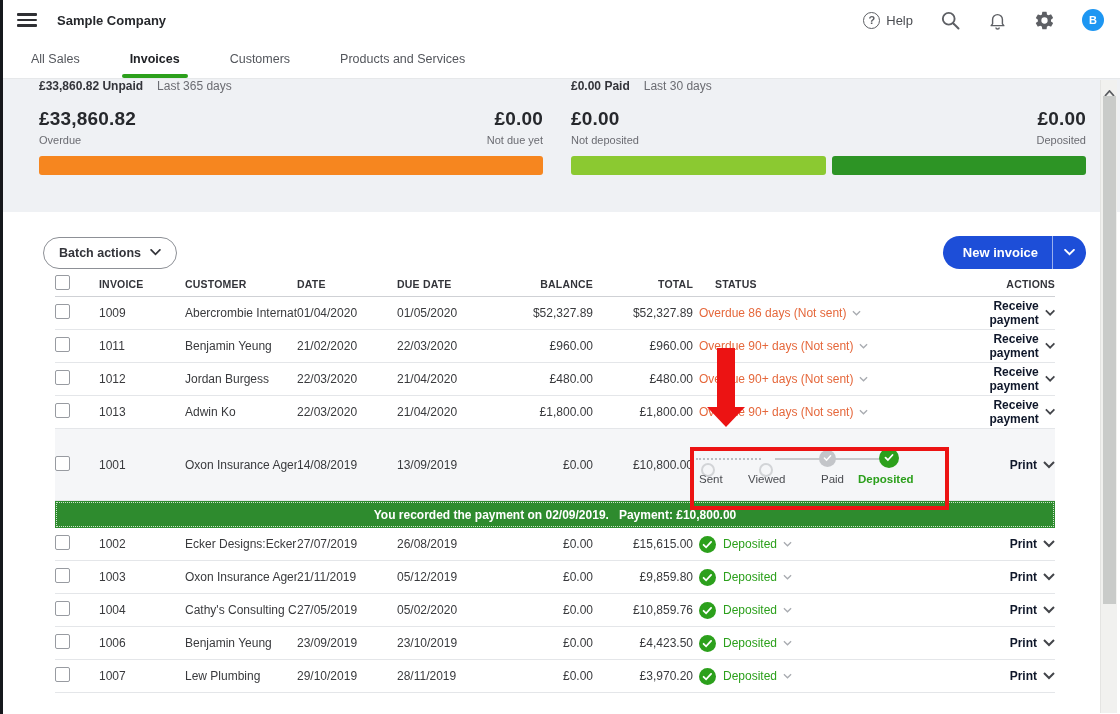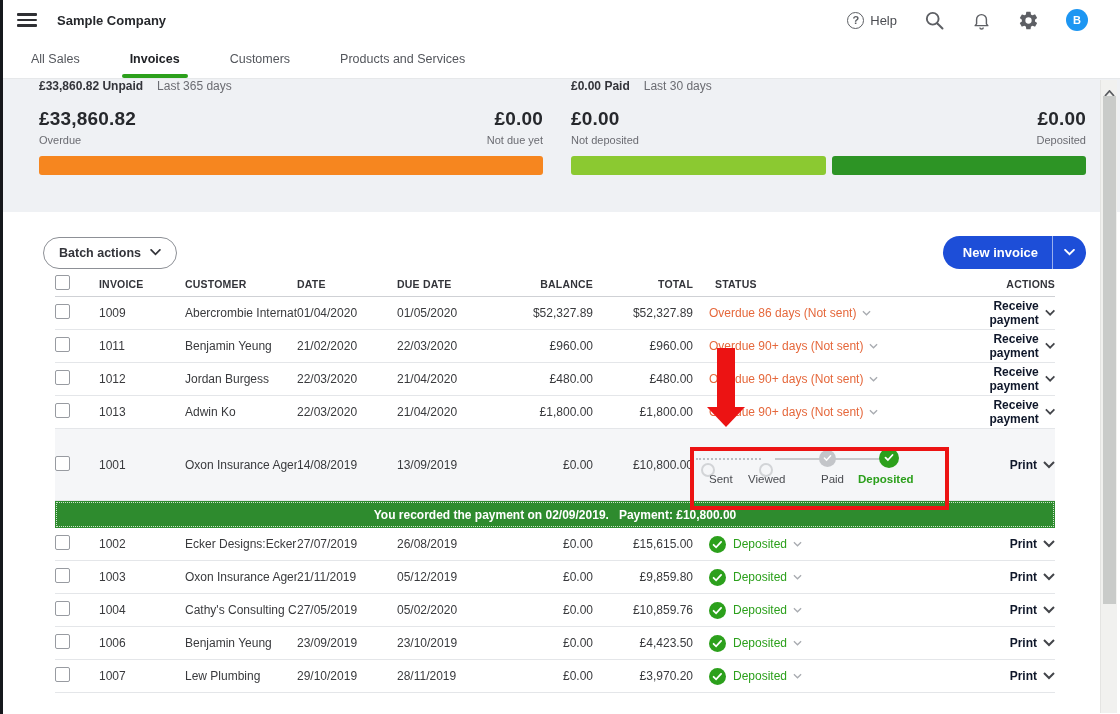--- a/index.html
+++ b/index.html
@@ -8,21 +8,21 @@
     position: relative;
     font-family: "Liberation Sans", sans-serif;
     color: #393a3d;
     background: #ffffff;
     border-left: 3px solid #16181c;
     box-shadow: inset 0 -1px 0 #aab0b6, inset -1px 0 0 #d4d7da;
     overflow: hidden;
   }
 
   
-  .topbar { height:40px; background:#fff; display:flex; align-items:center; padding:0 32px 0 14px; }
+  .topbar { height:40px; background:#fff; display:flex; align-items:center; padding:0 16px 0 14px; }
   .hamburger { width:20px; height:14px; display:flex; flex-direction:column; justify-content:space-between; cursor:pointer; }
   .hamburger span { display:block; height:2.6px; background:#2f3034; border-radius:1px; }
   .company { font-weight:bold; font-size:13px; margin-left:20px; color:#26282c; }
   .topbar-right { margin-left:auto; display:flex; align-items:center; gap:27px; }
   .helpwrap { display:flex; align-items:center; gap:6px; color:#4a4c51; font-size:13px; cursor:pointer; }
   .help-circle { width:17px; height:17px; border:1.7px solid #5d5f64; border-radius:50%;
     display:flex; align-items:center; justify-content:center; font-size:11px; font-weight:bold; color:#5d5f64; }
   .iconbtn { display:flex; align-items:center; cursor:pointer; }
   .avatar { width:22px; height:22px; border-radius:50%; background:#1d96f2; color:#fff;
     font-size:11px; font-weight:bold; display:flex; align-items:center; justify-content:center; cursor:pointer; }
@@ -64,21 +64,21 @@
 
   
   .table { margin-left:12px; width:1000px; margin-top:2px; font-size:12px; }
   .grid { display:grid; grid-template-columns:44px 86px 112px 100px 106px 90px 100px 262px 1fr; align-items:center; }
   .thead { height:26px; border-bottom:1px solid #cfd1d5; font-size:10.5px; font-weight:bold; color:#33343a; letter-spacing:.2px; }
   .trow { height:33px; border-bottom:1px solid #e4e6e9; }
   .trow.tall { height:72px; background:#f5f6f8; }
   .cell { overflow:hidden; white-space:nowrap; }
   .num { text-align:right; }
   .acell { text-align:right; display:flex; justify-content:flex-end; align-items:center; gap:6px; }
-  .scell { padding-left:16px; display:flex; align-items:center; gap:6px; }
+  .scell { padding-left:6px; display:flex; align-items:center; gap:6px; }
   .cb { width:15px; height:15px; border:1.5px solid #989ba1; border-radius:2px; background:#fff; display:inline-block; cursor:pointer; }
   .ovd { color:#e5683c; cursor:pointer; }
   .link { color:#0f172a; font-weight:600; cursor:pointer; }
   .dep { color:#2ca01c; cursor:pointer; }
   .depwrap { display:flex; align-items:center; gap:7px; }
 
   
   .tracker { position:relative; width:252px; height:52px; margin-left:0; }
   .tline { position:absolute; top:19px; height:0; }
   .tline.dot { left:3px; width:65px; border-top:2px dotted #bcbfc3; }
@@ -331,21 +331,21 @@
           <span class="tcirc gray" style="left:126px; top:11px;">
             <svg width="9" height="8" viewBox="0 0 10 9">
                 <path d="M1.5 4.6l2.4 2.4 4.6-5" fill="none" stroke="#fff" stroke-width="1.7" stroke-linecap="round"></path>
               </svg>
             </span>
           <span class="tcirc green" style="left:186px; top:9px;">
             <svg width="10" height="9" viewBox="0 0 10 9">
                 <path d="M1.5 4.6l2.4 2.4 4.6-5" fill="none" stroke="#fff" stroke-width="1.8" stroke-linecap="round"></path>
               </svg>
             </span>
-          <span class="tlabel" style="left:16px;">Sent</span>
+          <span class="tlabel" style="left:6px;">Sent</span>
           <span class="tlabel" style="left:55px;">Viewed</span>
           <span class="tlabel" style="left:128px;">Paid</span>
           <span class="tlabel green" style="left:165px;">Deposited</span>
         </div>
       </div>
       <div class="acell">
           <span class="link">Print</span>
         <svg width="12" height="8" viewBox="0 0 12 8">
             <path d="M1 1l5 5 5-5" fill="none" stroke="#43454a" stroke-width="2"></path>
           </svg>

